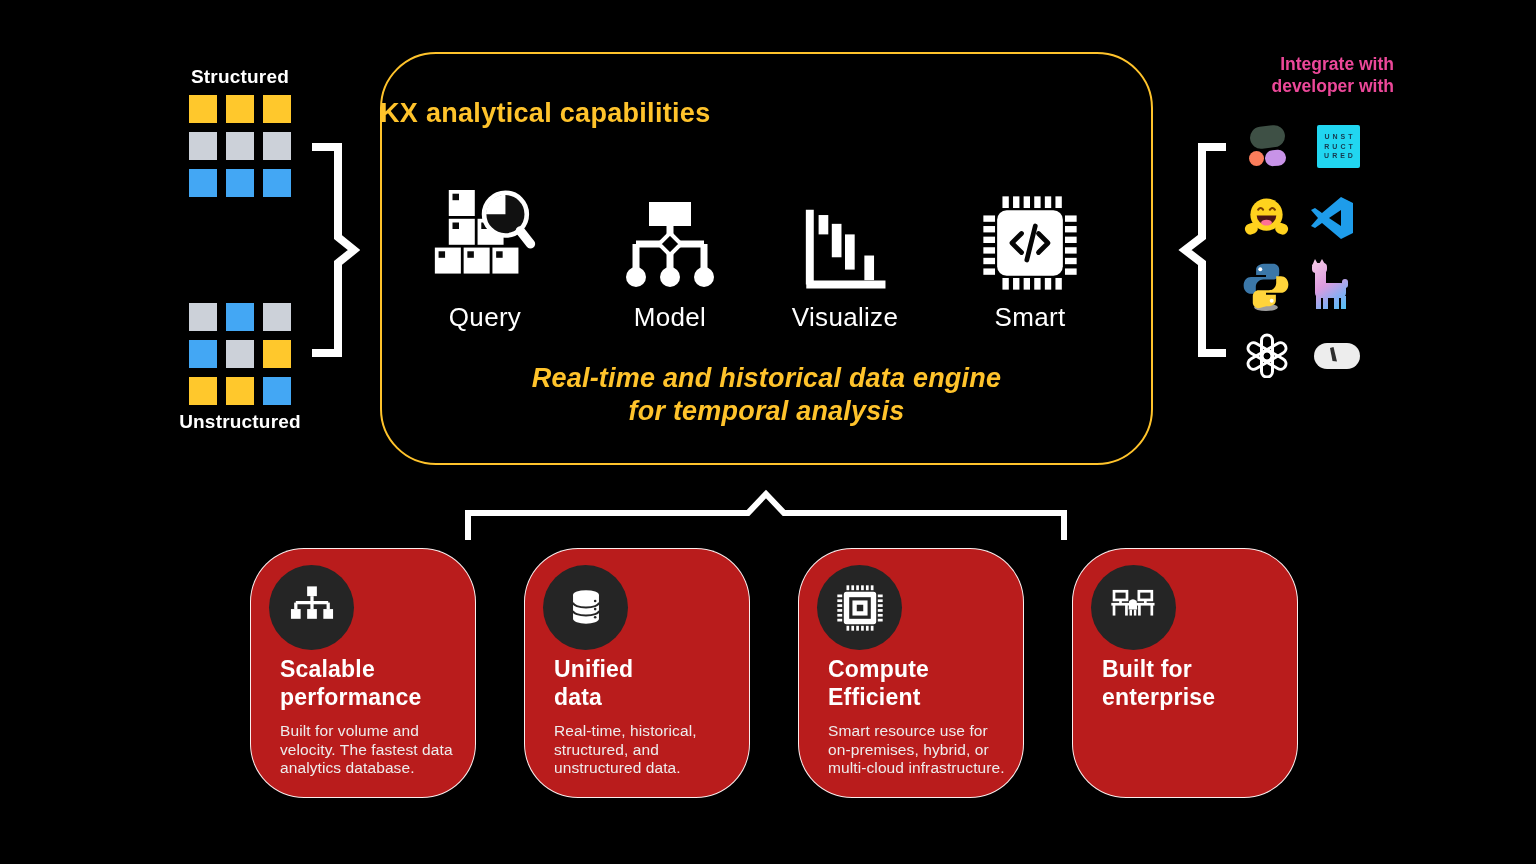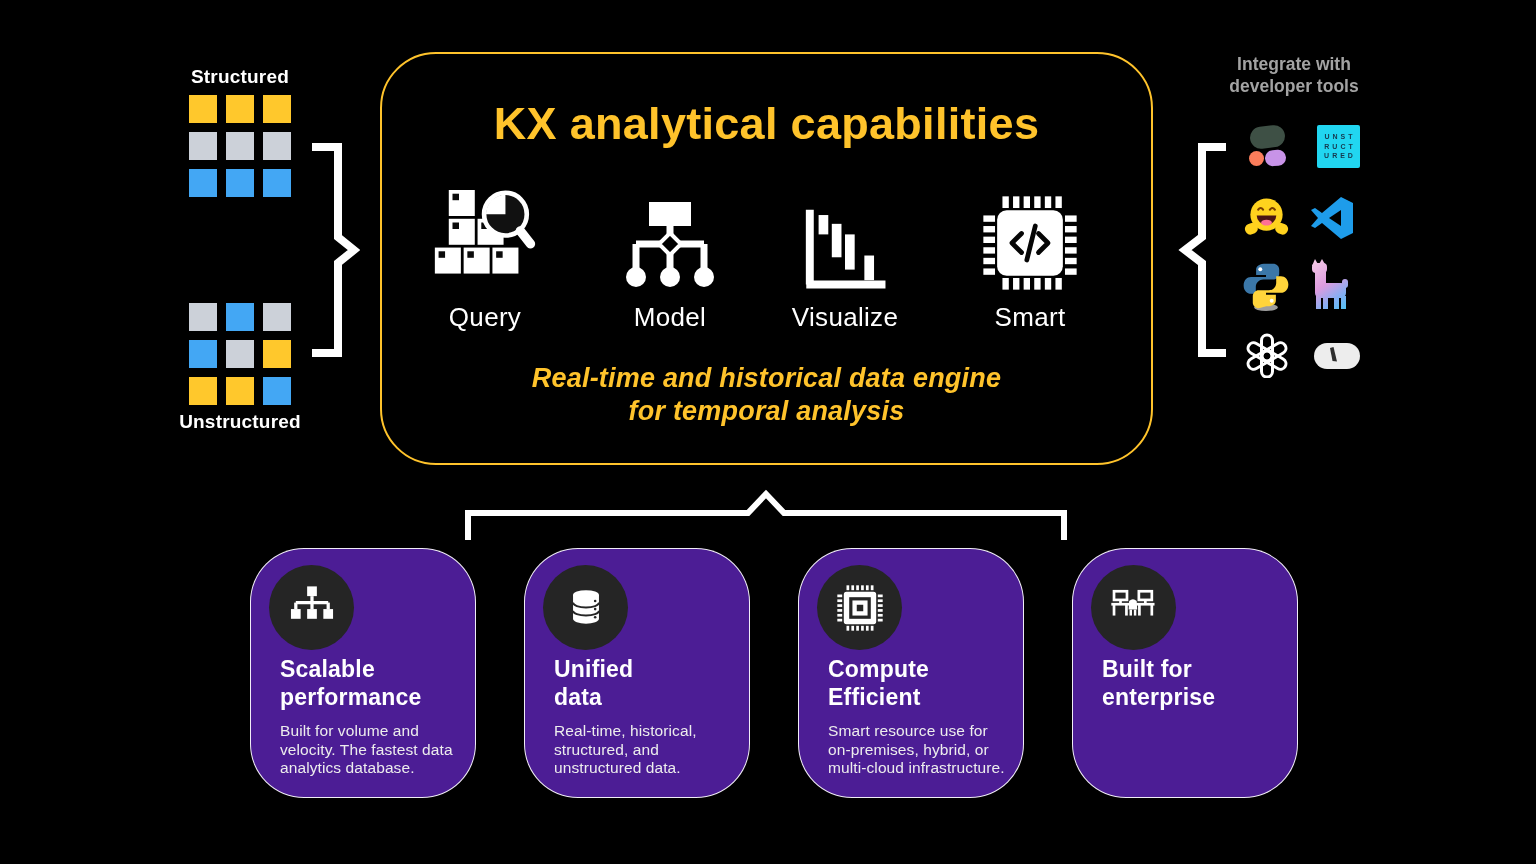--- a/index.html
+++ b/index.html
@@ -3,30 +3,30 @@
 <meta charset="utf-8">
 <style>
   html,body{margin:0;padding:0;background:#000;}
   .stage{position:relative;width:1536px;height:864px;background:#000;overflow:hidden;
          font-family:"Liberation Sans",sans-serif;-webkit-font-smoothing:antialiased;}
   .abs{position:absolute;}
   .wlabel{color:#fff;font-weight:700;font-size:19px;text-align:center;letter-spacing:.2px;}
   .grid3{display:grid;grid-template-columns:repeat(3,28px);grid-template-rows:repeat(3,28px);gap:9px;}
   .cell{width:28px;height:28px;}
   .kx-box{left:380px;top:52px;width:773px;height:413px;border:2.5px solid #FFC32B;border-radius:56px;box-sizing:border-box;}
-  .kx-title{left:380px;top:98px;width:773px;text-align:center;color:#FFC32B;font-size:45px;font-weight:700;letter-spacing:.3px;}
+  .kx-title{left:380px;top:98px;width:773px;color:#FFC32B;font-size:27px;font-weight:700;letter-spacing:.3px;}
   .cap{top:172px;width:176px;text-align:center;}
   .cap-icon{height:124px;display:flex;align-items:flex-end;justify-content:center;}
   .cap-label{margin-top:6px;font-size:26px;font-weight:400;color:#fff;letter-spacing:.3px;}
   .kx-sub{left:380px;top:362px;width:773px;text-align:center;color:#FFC32B;font-size:27px;font-weight:700;line-height:33px;letter-spacing:.2px;font-style:italic;}
-  .r-header{left:1194px;top:53px;width:200px;text-align:center;color:#a3a3a3;font-weight:700;font-size:17.5px;line-height:22px;}
+  .r-header{left:1194px;top:53px;width:200px;text-align:right;color:#ec4899;font-weight:700;font-size:17.5px;line-height:22px;}
   .tool{display:flex;align-items:center;justify-content:center;}
   .unst-tile{width:43px;height:43px;background:#21D6F1;display:flex;flex-direction:column;align-items:center;justify-content:center;border-radius:2px;}
   .unst-tile span{color:#16384E;font-size:7px;font-weight:700;letter-spacing:3px;line-height:9.5px;margin-left:3px;}
-  .card{top:548px;width:226px;height:250px;background:#4c1d95;border:1.5px solid rgba(255,255,255,.92);
+  .card{top:548px;width:226px;height:250px;background:#b91c1c;border:1.5px solid rgba(255,255,255,.92);
         border-radius:54px;box-sizing:border-box;}
   .card-circle{position:absolute;left:18px;top:16px;width:85px;height:85px;border-radius:50%;background:#252525;
                display:flex;align-items:center;justify-content:center;}
   .card-title{position:absolute;left:29px;top:106px;color:#fff;font-size:23px;font-weight:700;line-height:28px;letter-spacing:.2px;}
   .card-body{position:absolute;left:29px;top:173px;color:#EDEDED;font-size:15.5px;line-height:18.5px;letter-spacing:.1px;}
   svg{display:block;}
 </style>
 </head>
 <body>
 
@@ -173,21 +173,21 @@
     <div>Real-time and historical data engine</div>
     <div>for temporal analysis</div>
   </div>
 
   <svg class="abs" style="left:462px;top:484px;" width="608" height="62" viewBox="0 0 608 62">
     <path d="M6,56 V29 H286 L304,10 L322,29 H602 V56" fill="none" stroke="#fff" stroke-width="6" stroke-linejoin="miter"></path>
   </svg>
 
   <div class="abs r-header">
     <div>Integrate with</div>
-    <div>developer tools</div>
+    <div>developer with</div>
   </div>
 
   <svg class="abs" style="left:1176px;top:141px;" width="56" height="218" viewBox="0 0 56 218">
     <path d="M50,6 H26 V96 L9,109 L26,122 V212 H50" fill="none" stroke="#fff" stroke-width="8" stroke-linejoin="miter"></path>
   </svg>
 
   <div class="abs tool" style="left:1245px;top:123px;">
     <svg width="46" height="46" viewBox="0 0 46 46">
       <rect x="5" y="3" width="35" height="22" rx="11" fill="#3E5045" transform="rotate(-7 22 14)"></rect>
       <circle cx="11.5" cy="35.5" r="7.5" fill="#FB7D5B"></circle>

